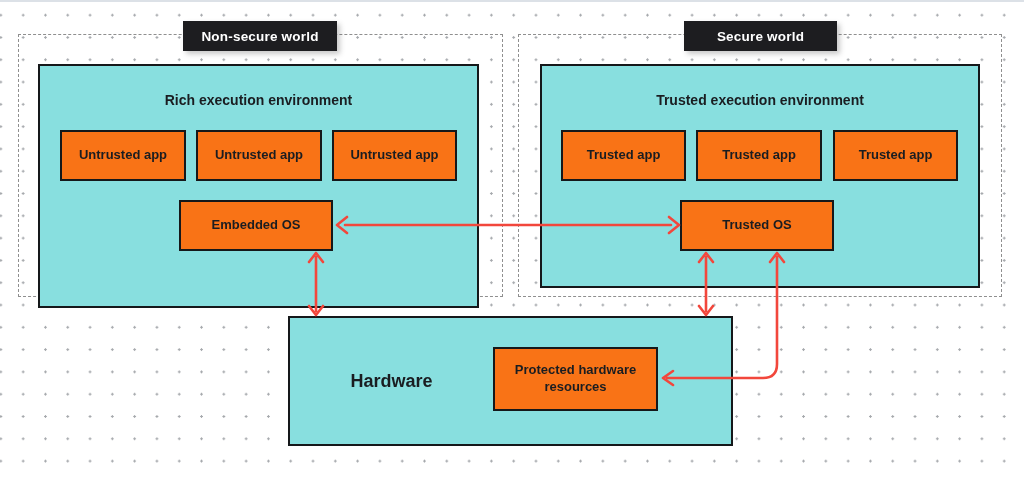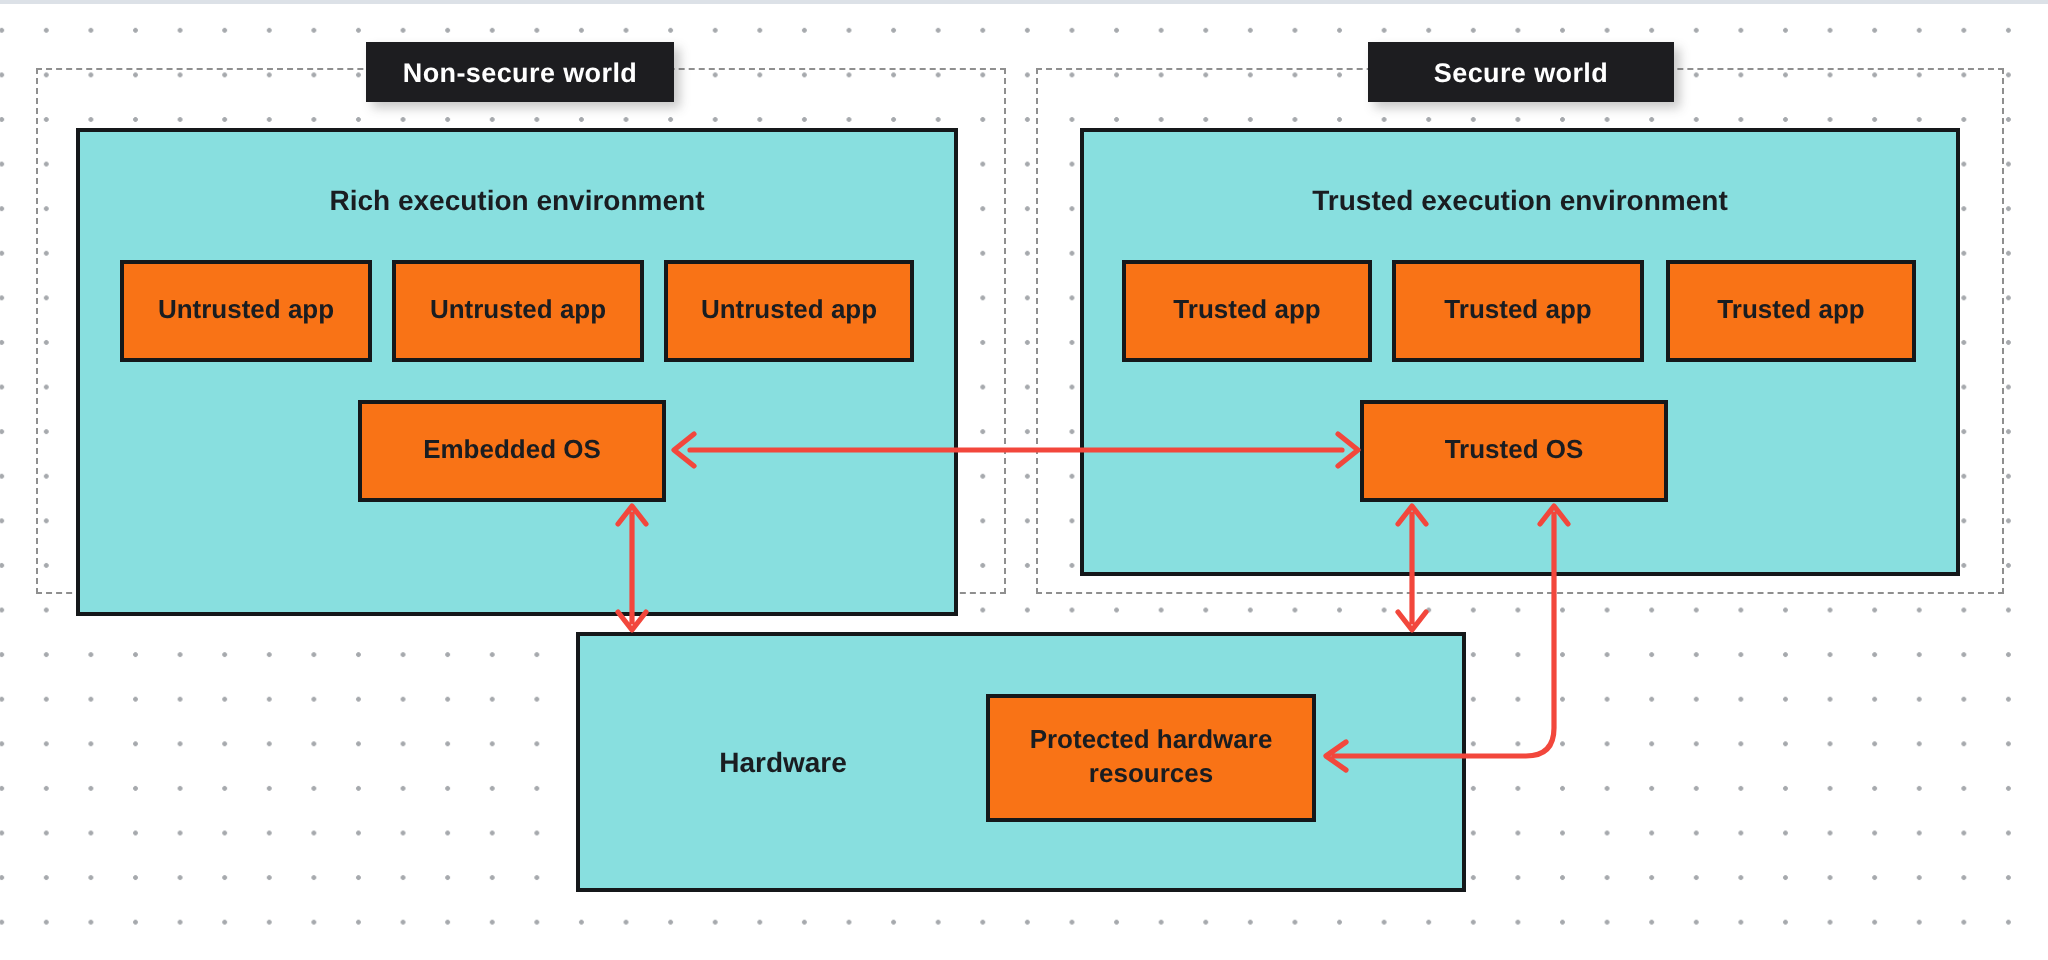--- a/index.html
+++ b/index.html
@@ -73,21 +73,21 @@
   #trusted-app-3{left:291px;width:125px;}
   
   .os-box{top:134px;width:154px;height:51px;}
   #embedded-os-box{left:139px;}
   #trusted-os-box{left:138px;}
 
   
   #hardware-label{
     position:absolute;left:0;top:0;width:203px;height:100%;
     display:flex;align-items:center;justify-content:center;
-    font-size:14px;font-weight:700;
+    font-size:18px;font-weight:700;
   }
   #protected-box{left:203px;top:29px;width:165px;height:64px;padding:0 10px;}
 
   
   #arrows-overlay{
     position:absolute;left:0;top:0;width:1024px;height:480px;
     z-index:4;pointer-events:none;
   }
   #arrows-overlay path{
     stroke:var(--arrow,#f2473c);

